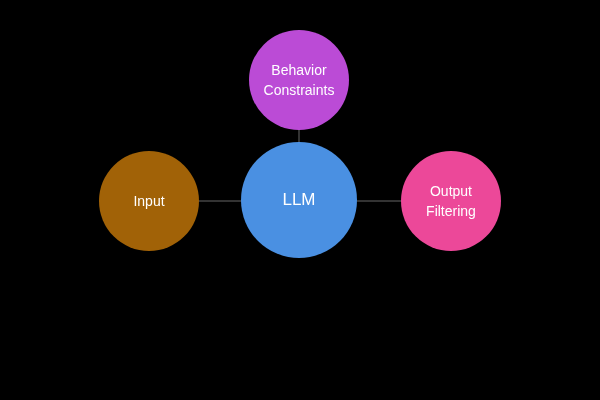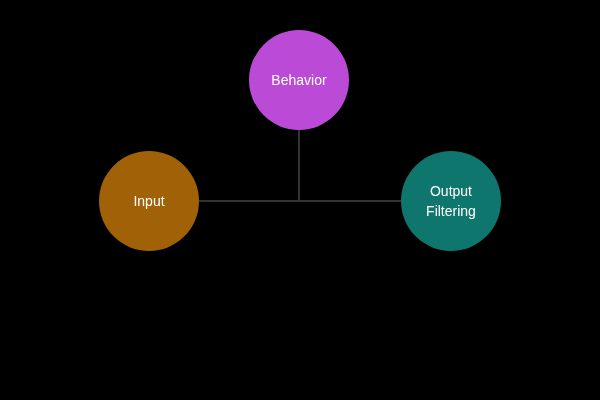--- a/index.html
+++ b/index.html
@@ -34,25 +34,30 @@
 <body style="background: rgb(0, 0, 0);">
 
 <div class="canvas">
 
   <div class="edge" style="background: rgb(51, 51, 51); top: 80px; left: 298px; height: 120px; width: 2px;"></div>
   <div class="edge" style="background: rgb(51, 51, 51); left: 149px; top: 200px; width: 150px; height: 2px;"></div>
   <div class="edge" style="background: rgb(51, 51, 51); left: 299px; top: 200px; width: 152px; height: 2px;"></div>
 
   <div class="node" style="left: 249px; top: 30px; width: 100px; height: 100px; background: rgb(187, 75, 214); color: rgb(255, 255, 255); font-size: 14px;">
     <span class="line">Behavior</span>
+    <span class="line">Constraints</span>
   </div>
 
+  <div class="node" style="left: 241px; top: 142px; width: 116px; height: 116px; background: rgb(74, 144, 226); color: rgb(255, 255, 255); font-size: 17px;">
+    <span class="line">LLM</span>
+    <span class="line"></span>
+  </div>
 
   <div class="node" style="left: 99px; top: 151px; width: 100px; height: 100px; background: #a16207; color: rgb(255, 255, 255); font-size: 14px;">
     <span class="line">Input</span>
   </div>
 
-  <div class="node" style="left: 401px; top: 151px; width: 100px; height: 100px; background: #0f766e; color: rgb(255, 255, 255); font-size: 14px;">
+  <div class="node" style="left: 401px; top: 151px; width: 100px; height: 100px; background: #ec4899; color: rgb(255, 255, 255); font-size: 14px;">
     <span class="line">Output</span>
     <span class="line">Filtering</span>
   </div>
 
 </div>
 
 </body></html>

